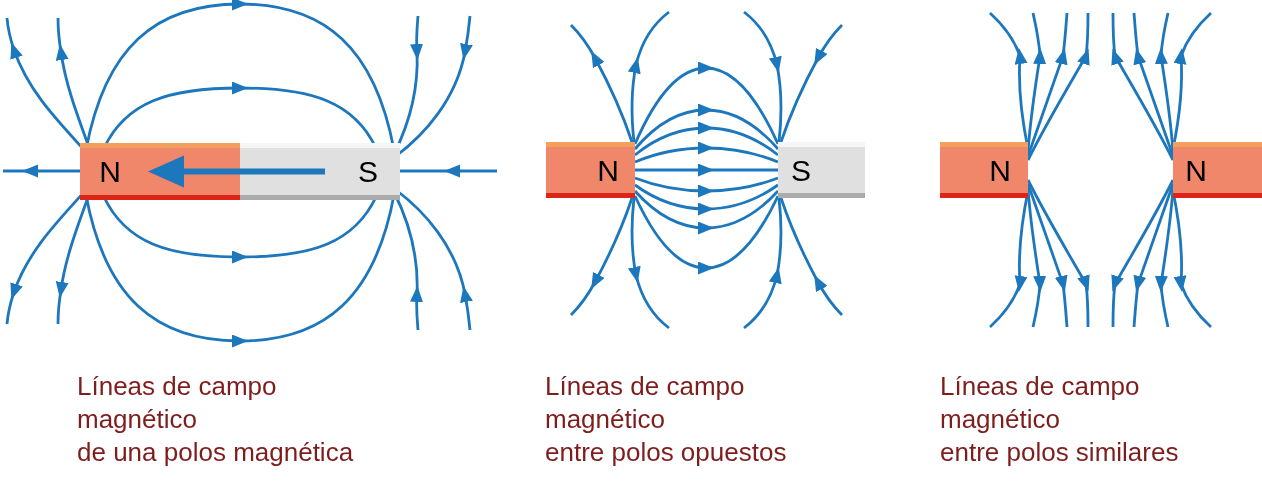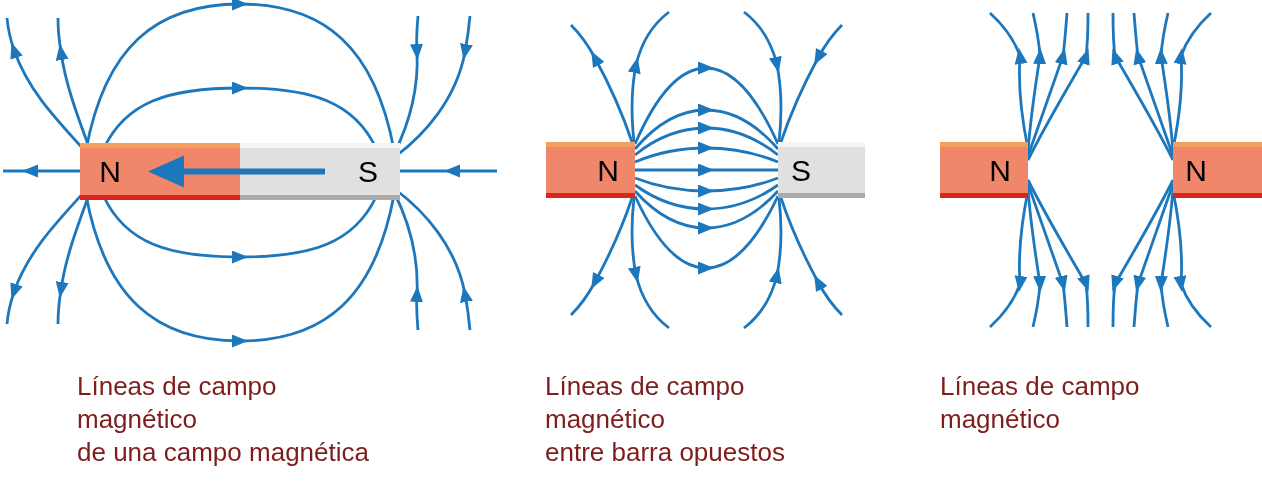--- a/index.html
+++ b/index.html
@@ -58,21 +58,21 @@
           <rect x="180" y="168.5" width="145" height="6" fill="#1C77BD"></rect>
           <polygon points="148,171.5 184,155.5 184,187.5" fill="#1C77BD"></polygon>
         </g>
         <text x="110" y="182" text-anchor="middle">N</text>
         <text x="368" y="182" text-anchor="middle">S</text>
       </g>
     </svg>
     <div class="capblock cap-a">
       <div class="caption">
         <div>Líneas de campo magnético</div>
-        <div>de una campo magnética</div>
+        <div>de una polos magnética</div>
       </div>
 
     </div>
   </div>
 
   <div class="panel" style="width:400px">
     <svg width="400" height="357" viewBox="0 0 400 357">
       <defs>
         <marker id="m-b" orient="auto" markerUnits="userSpaceOnUse" markerWidth="20" markerHeight="15" refX="8" refY="6.5">
           <path d="M0,0 L16,6.5 L0,13 Z" fill="#1C77BD"></path>
@@ -106,21 +106,21 @@
       <g>
         <rect x="278" y="142" width="87" height="56" fill="#E0E0E0"></rect>
         <rect x="278" y="142" width="87" height="5" fill="#F5F5F5"></rect>
         <rect x="278" y="193" width="87" height="5" fill="#ABABAB"></rect>
         <text x="301" y="181" text-anchor="middle">S</text>
       </g>
     </svg>
     <div class="capblock cap-b">
       <div class="caption">
         <div>Líneas de campo magnético</div>
-        <div>entre barra opuestos</div>
+        <div>entre polos opuestos</div>
       </div>
 
     </div>
   </div>
 
   <div class="panel" style="width:362px">
     <svg width="362" height="357" viewBox="0 0 362 357">
       <defs>
         <marker id="m-c" orient="auto" markerUnits="userSpaceOnUse" markerWidth="20" markerHeight="15" refX="8" refY="6.5">
           <path d="M0,0 L16,6.5 L0,13 Z" fill="#1C77BD"></path>
@@ -153,18 +153,19 @@
       <g>
         <rect x="273" y="142" width="89" height="56" fill="#F0866A"></rect>
         <rect x="273" y="142" width="89" height="5" fill="#F3A05E"></rect>
         <rect x="273" y="193" width="89" height="5" fill="#DD2418"></rect>
         <text x="296" y="181" text-anchor="middle">N</text>
       </g>
     </svg>
     <div class="capblock cap-c">
       <div class="caption">
         <div>Líneas de campo magnético</div>
+        <div>entre polos similares</div>
       </div>
 
     </div>
   </div>
 
 </div>
 
 </body></html>

